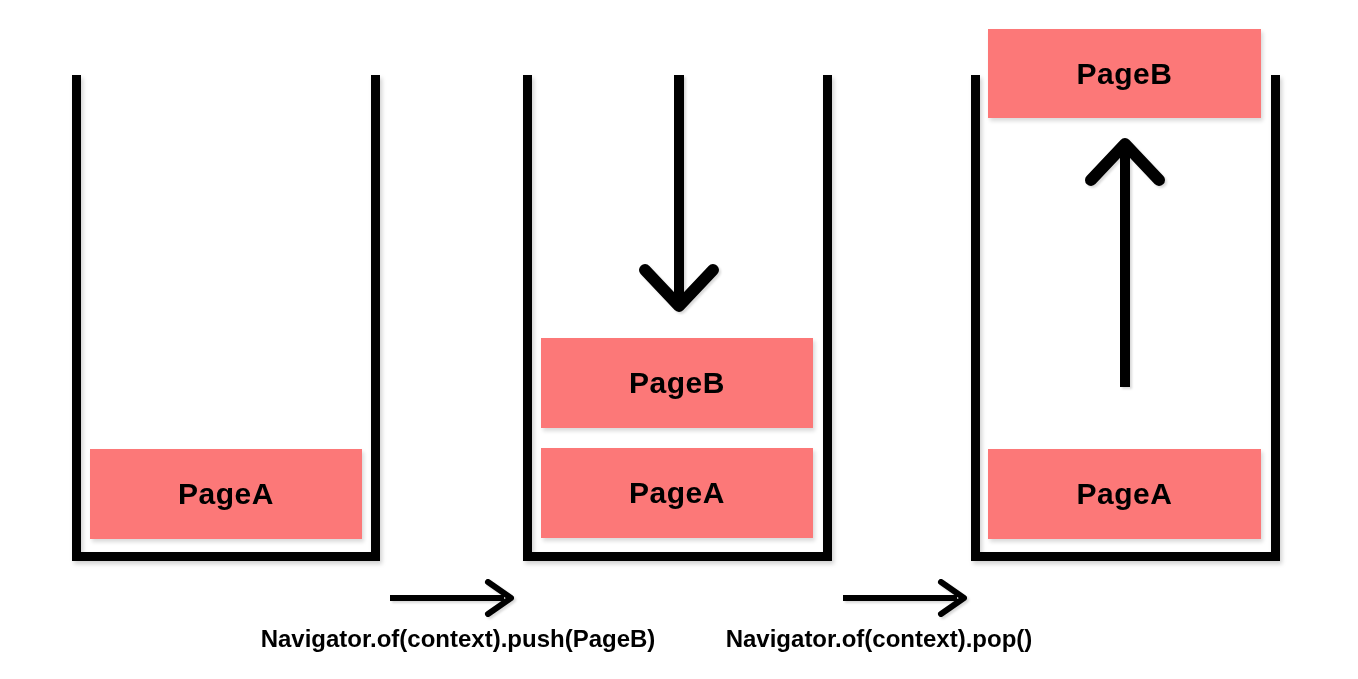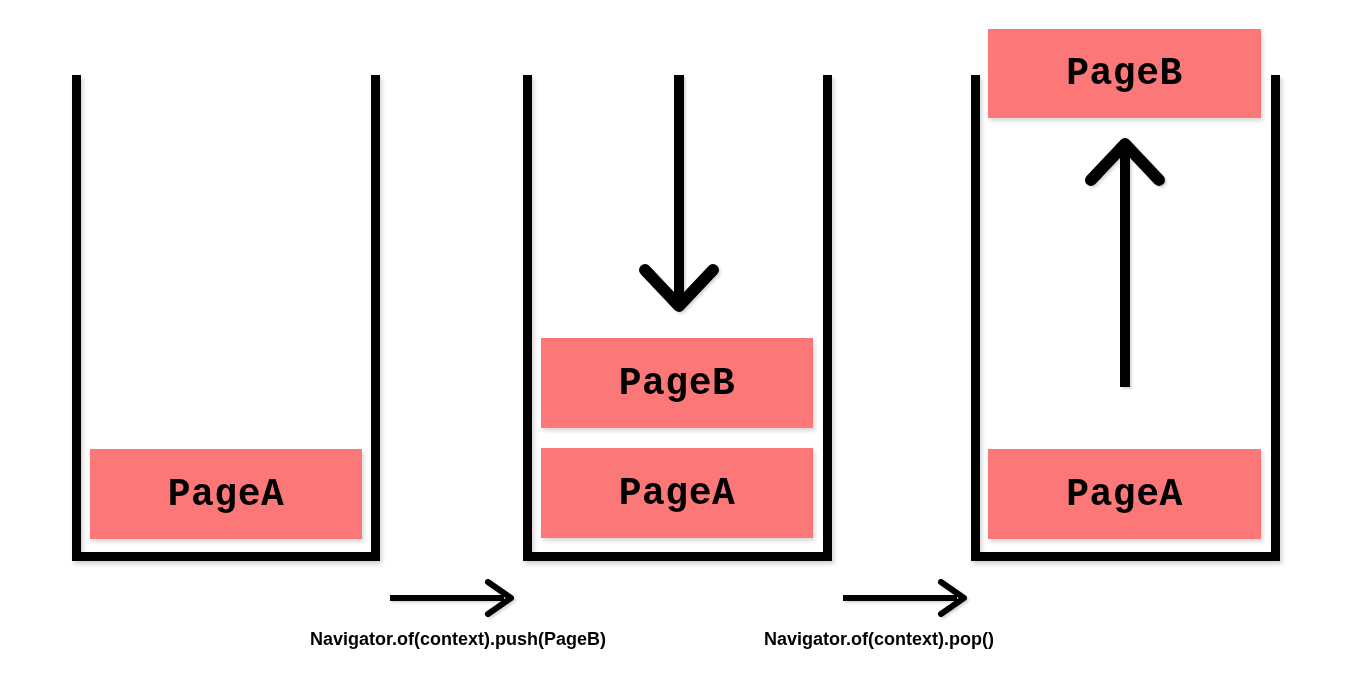--- a/index.html
+++ b/index.html
@@ -29,43 +29,42 @@
   .bucket-1 { left: 72px;  width: 308px; }
   .bucket-2 { left: 523px; width: 309px; }
   .bucket-3 { left: 971px; width: 309px; }
   .page-box {
     position: absolute;
     width: 272px;
     height: 90px;
     background: var(--box-fill, #FC7878);
     color: var(--stroke, #000);
     font-weight: 700;
-    font-size: 38px;
+    font-size: 30px;
     letter-spacing: 0.5px;
     display: flex;
     align-items: center;
     justify-content: center;
     box-shadow: 2px 3px 4px rgba(0,0,0,0.15);
-    font-family: Liberation Mono, monospace;
   }
   .arrow-svg {
     position: absolute;
     filter: drop-shadow(2px 2px 1px rgba(0,0,0,0.15));
   }
   .arrow-svg line, .arrow-svg polyline {
     stroke: var(--stroke, #000);
     fill: none;
   }
   .code-label {
     position: absolute;
     top: 622px;
     transform: translateX(-50%);
     white-space: nowrap;
     font-weight: 700;
-    font-size: 18px;
+    font-size: 24px;
     color: var(--stroke, #000);
     line-height: 34px;
   }
 </style>
 </head>
 <body>
 
 <div id="canvas">
 
   <div class="bucket bucket-1"></div>

